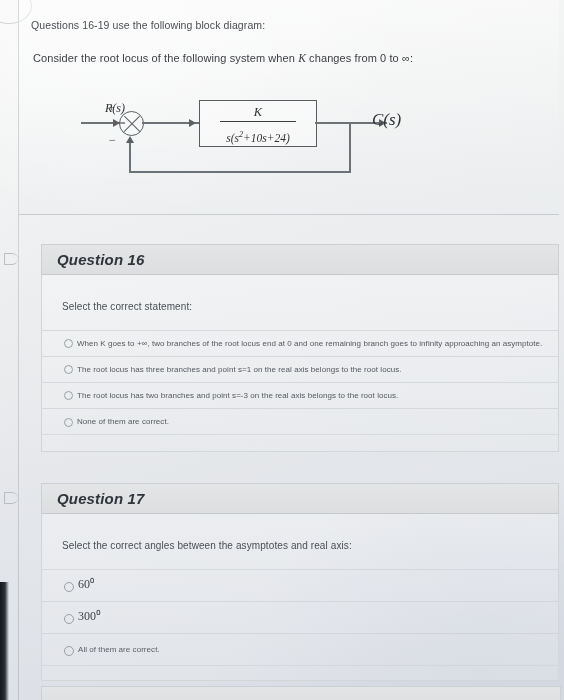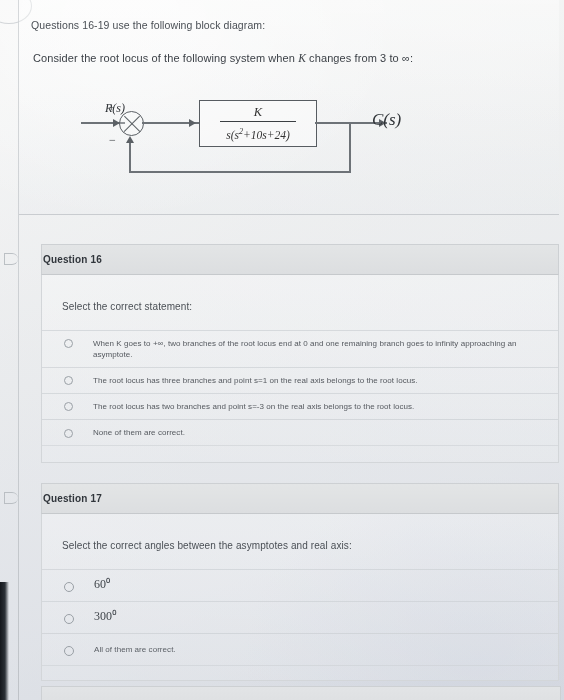--- a/index.html
+++ b/index.html
@@ -69,21 +69,21 @@
     position:absolute;left:180px;top:14px;width:116px;height:45px;
     border:1.6px solid #575c61;background:rgba(252,252,252,.55);
     box-shadow:0 0 0 .5px rgba(255,255,255,.35) inset;
   }
   .frac{
     position:absolute;left:0;right:0;top:4px;text-align:center;
     font-family:"Liberation Serif",serif;color:#333;
   }
   .frac .num{font-style:italic;font-size:12.5px;line-height:14px;}
   .frac .bar{width:76px;height:1.3px;background:#3b3f43;margin:2px auto 2px;}
-  .frac .den{font-style:italic;font-size:11.5px;line-height:16px;white-space:nowrap;}
+  .frac .den{font-style:italic;font-size:11.5px;line-height:22px;white-space:nowrap;}
   .frac .den sup{font-size:8px;font-style:italic;}
 
   .sumj{
     position:absolute;left:100px;top:25px;width:23px;height:23px;
     border:1.6px solid #5b6065;border-radius:50%;background:rgba(255,255,255,.25);
   }
   .sumj:before,.sumj:after{
     content:"";position:absolute;left:50%;top:50%;width:22px;height:1.4px;background:#5b6065;
     transform-origin:center;
   }
@@ -110,31 +110,31 @@
 
   
   .qcard{position:absolute;left:23px;width:518px;}
   .qhead{
     height:29px;
     background:linear-gradient(180deg,#e3e5e6,#dcdee0);
     border:1px solid #cdd0d3;border-bottom:1px solid #c6c9cc;
     display:flex;align-items:center;
   }
   .qhead-title{
-    font-size:10px;font-weight:bold;color:#30353b;margin-left:1px;letter-spacing:.15px;
+    font-size:15px;font-weight:bold;color:#30353b;margin-left:15px;letter-spacing:.15px;font-style:italic;
   }
   .qbody{
     border:1px solid #d3d6d9;border-top:none;
     background:linear-gradient(180deg, rgba(255,255,255,.30), rgba(238,240,242,.24));
   }
   .qprompt{font-size:10px;color:#4a4f55;padding:26px 0 0 20px;letter-spacing:.1px;}
 
   .answers{margin-top:18px;}
   .answer{
-    display:flex;align-items:flex-start;gap:20px;
+    display:flex;align-items:flex-start;gap:4px;
     padding:7px 10px 7px 22px;
     border-top:1px solid rgba(205,209,213,.75);
     font-size:8px;color:#55595f;letter-spacing:.05px;
   }
   .answer:last-child{border-bottom:1px solid rgba(205,209,213,.6);align-items:center;}
   .radio{
     flex:0 0 auto;width:7px;height:7px;border:1px solid #9aa0a6;border-radius:50%;
     margin-top:1px;background:transparent;
   }
   .answer-text{line-height:11px;}
@@ -166,21 +166,21 @@
   <div class="glare2"></div>
   <div class="topnotch"></div>
   <div class="darkedge"></div>
 
   <div class="col">
     <div class="railline"></div>
 
     <section class="intro">
       <div class="intro-line1">Questions 16-19 use the following block diagram:</div>
       <div class="intro-line2">
-        <span>Consider the root locus of the following system when </span><span class="ital">K</span><span> changes from 3 to ∞:</span>
+        <span>Consider the root locus of the following system when </span><span class="ital">K</span><span> changes from 0 to ∞:</span>
       </div>
 
       <div class="diagram">
 
         <div class="dg hline" style="left:62px;top:36px;width:44px;"></div>
         <div class="arrow" style="left:94px;top:32.5px;"></div>
         <span class="lbl lbl-rs">R(s)</span>
         <span class="sgn sgn-plus">+</span>
         <span class="sgn sgn-minus">−</span>
 

